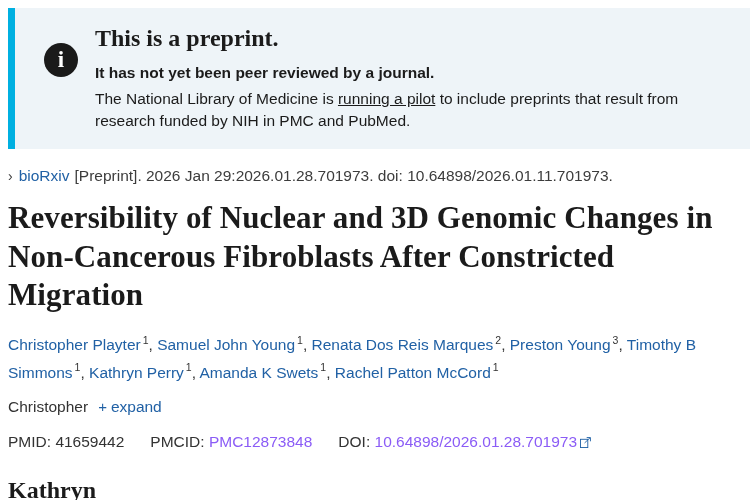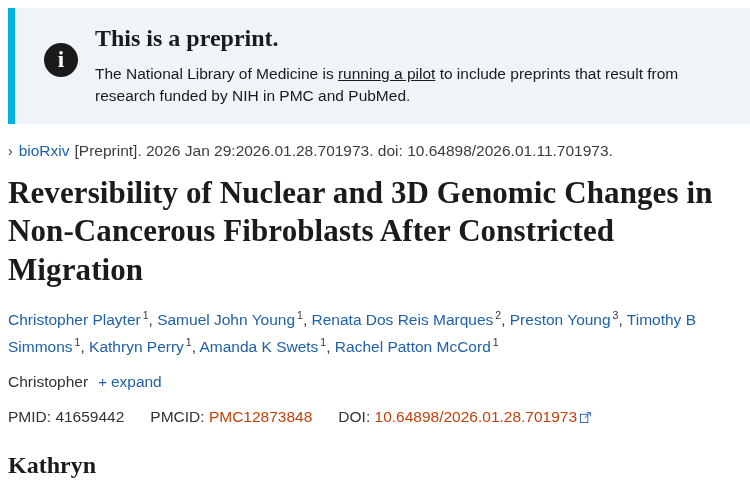--- a/index.html
+++ b/index.html
@@ -159,21 +159,21 @@
   .ids-row {
     margin: 10px 8px 0 8px;
     font-size: 15.5px;
     color: #333;
     display: flex;
     align-items: baseline;
     gap: 26px;
   }
   .id-group { white-space: nowrap; margin-top: 7px; }
   .id-link {
-    color: #c2410c;
+    color: #8b5cf6;
     text-decoration: none;
   }
   .ext-icon {
     display: inline-block;
     width: 11px;
     height: 11px;
     margin-left: 3px;
     position: relative;
     top: 1px;
   }
@@ -189,20 +189,21 @@
 </style>
 </head>
 <body>
 
 <div class="banner">
   <div class="banner-icon">
     <div class="info-circle">i</div>
   </div>
   <div class="banner-text">
     <div class="banner-title">This is a preprint.</div>
+    <div class="banner-sub">It has not yet been peer reviewed by a journal.</div>
     <div class="banner-body"><span>The National Library of Medicine is </span><u>running a pilot</u><span> to include preprints that result from research funded by NIH in PMC and PubMed.</span></div>
   </div>
 </div>
 
 <div class="cite-line">
   <span class="cite-caret">›</span>
   <a class="journal-link" href="#">bioRxiv</a>
   <span>[Preprint]. 2026 Jan 29:2026.01.28.701973. doi: 10.64898/2026.01.11.701973.</span>
 </div>
 

